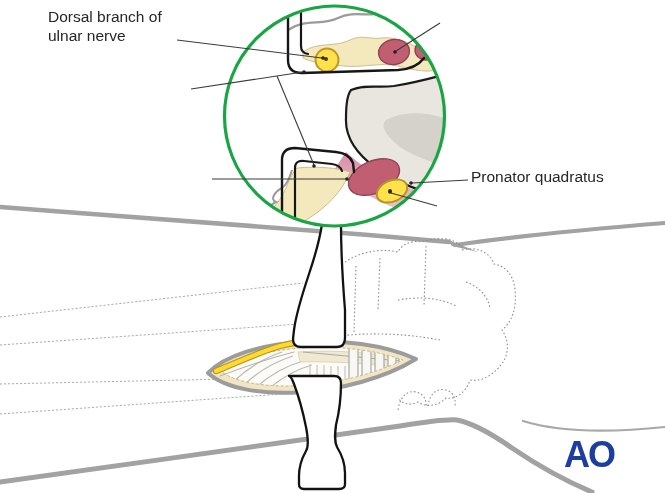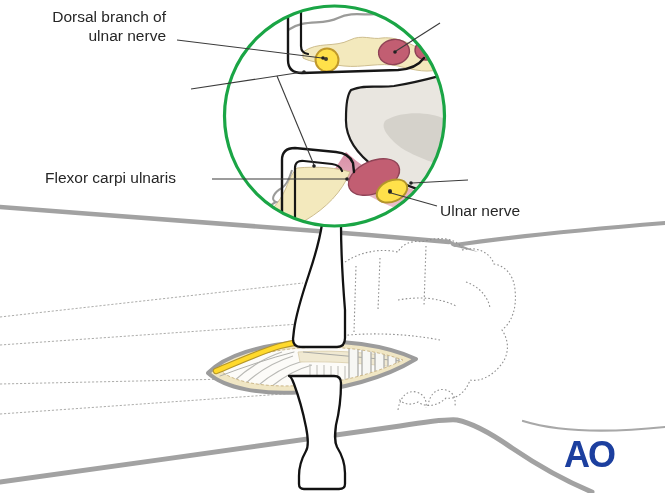--- a/index.html
+++ b/index.html
@@ -1,20 +1,20 @@
 <!DOCTYPE html>
 <html><head>
 <meta charset="utf-8">
 <style>
   html,body{margin:0;padding:0;background:#fff;}
   #stage{position:relative;width:665px;height:493px;background:#fff;overflow:hidden;
          font-family:"Liberation Sans",sans-serif;}
   #stage svg{position:absolute;left:0;top:0;}
   .lbl{position:absolute;font-size:15.5px;line-height:1.22;color:#262626;white-space:nowrap;}
-  .lbl.wrap{white-space:normal;text-align:right;}
+  .lbl.wrap{white-space:normal;}
 </style>
 </head>
 <body>
 
 <div id="stage">
 
 <svg width="665" height="493" viewBox="0 0 665 493">
   <defs>
     <clipPath id="circ">
           <circle cx="334.5" cy="116" r="110"></circle>
@@ -165,16 +165,15 @@
     <circle cx="347" cy="179" r="1.8"></circle>
     <circle cx="395" cy="52" r="1.8"></circle>
     <circle cx="411" cy="183" r="1.8"></circle>
     <circle cx="390" cy="192" r="1.8"></circle>
   </g>
 
   <text x="564" y="467" font-family="Liberation Sans, sans-serif" font-size="36" font-weight="bold" fill="#1c3f9f" letter-spacing="-2">AO</text>
 </svg>
 
 <div class="lbl wrap" style="left:48px;top:8px;max-width:118px">Dorsal branch of ulnar nerve</div>
-<div class="lbl" style="left:45px;top:169px">Flexor carpi ulnaris</div>
-<div class="lbl" style="left:440px;top:202px">Ulnar nerve</div>
+<div class="lbl" style="left:471px;top:168px">Pronator quadratus</div>
 
 </div>
 
 </body></html>

